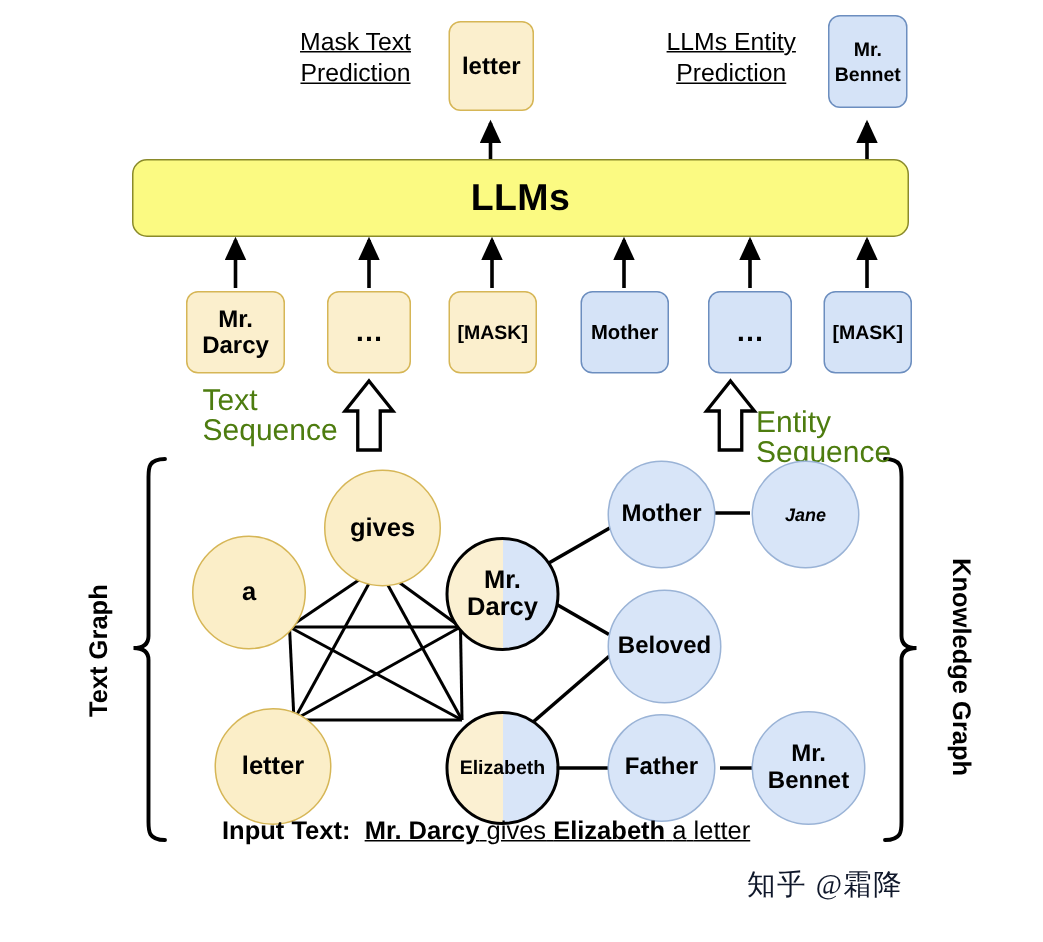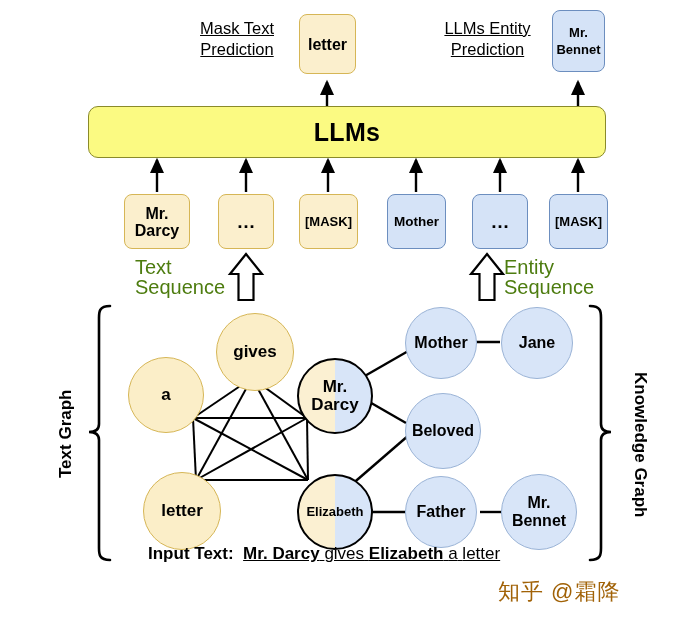--- a/index.html
+++ b/index.html
@@ -139,24 +139,25 @@
     color: #000;
     white-space: nowrap;
   }
   #input-text .lead { font-weight: bold; }
   #input-text .ent { font-weight: bold; text-decoration: underline; }
   #input-text .plain { font-weight: normal; text-decoration: underline; }
 
   
   #watermark {
     position: absolute;
-    font-size: 22px;
-    color: #a16207;
+    font-size: 19px;
+    color: #0f172a;
     white-space: nowrap;
     letter-spacing: 1px;
+    font-family: Liberation Serif, serif;
   }
 </style>
 </head>
 <body>
 
 <div id="canvas">
 
   <svg id="svg-layer" viewBox="0 0 695 628" xmlns="http://www.w3.org/2000/svg">
     <defs>
       <marker id="arrowhead" markerWidth="7" markerHeight="7" refX="5.6" refY="3" orient="auto">
@@ -234,37 +235,37 @@
 
   <div class="token blue" style="left:387px; top:194px; width:59px; height:55px; font-size:13.5px;">Mother</div>
 
   <div class="token blue" style="left:472px; top:194px; width:56px; height:55px; font-size:19px;">…</div>
 
   <div class="token blue" style="left:549px; top:194px; width:59px; height:55px; font-size:13px;">[MASK]</div>
 
   <div class="seq-caption" style="left:135px; top:257px; width:98px;">Text
 Sequence</div>
 
-  <div class="seq-caption" style="left:504px; top:257px; width:100px;">Entity
+  <div class="seq-caption" style="left:504px; top:272px; width:100px;">Entity
 Sequence</div>
 
   <div class="node text-node" style="left:128px; top:357px; width:76px; height:76px; font-size:17px;">a</div>
 
   <div class="node text-node" style="left:216px; top:313px; width:78px; height:78px; font-size:17px;">gives</div>
 
   <div class="node text-node" style="left:143px; top:472px; width:78px; height:78px; font-size:17px;">letter</div>
 
   <div class="node split-node" style="left:297px; top:358px; width:76px; height:76px; font-size:17px;">Mr.
 Darcy</div>
 
   <div class="node split-node" style="left:297px; top:474px; width:76px; height:76px; font-size:13px;">Elizabeth</div>
 
   <div class="node kg-node" style="left:405px; top:307px; width:72px; height:72px; font-size:16px;">Mother</div>
 
-  <div class="node kg-node" style="left:501px; top:307px; width:72px; height:72px; font-size:16px;">Jane</div>
+  <div class="node kg-node" style="left:501px; top:307px; width:72px; height:72px; font-size:12px;font-style:italic;">Jane</div>
 
   <div class="node kg-node" style="left:405px; top:393px; width:76px; height:76px; font-size:16px;">Beloved</div>
 
   <div class="node kg-node" style="left:405px; top:476px; width:72px; height:72px; font-size:16px;">Father</div>
 
   <div class="node kg-node" style="left:501px; top:474px; width:76px; height:76px; font-size:16px;">Mr.
 Bennet</div>
 
   <div class="side-label" id="label-text-graph" style="left:56px; top:478px;">Text Graph</div>
 

